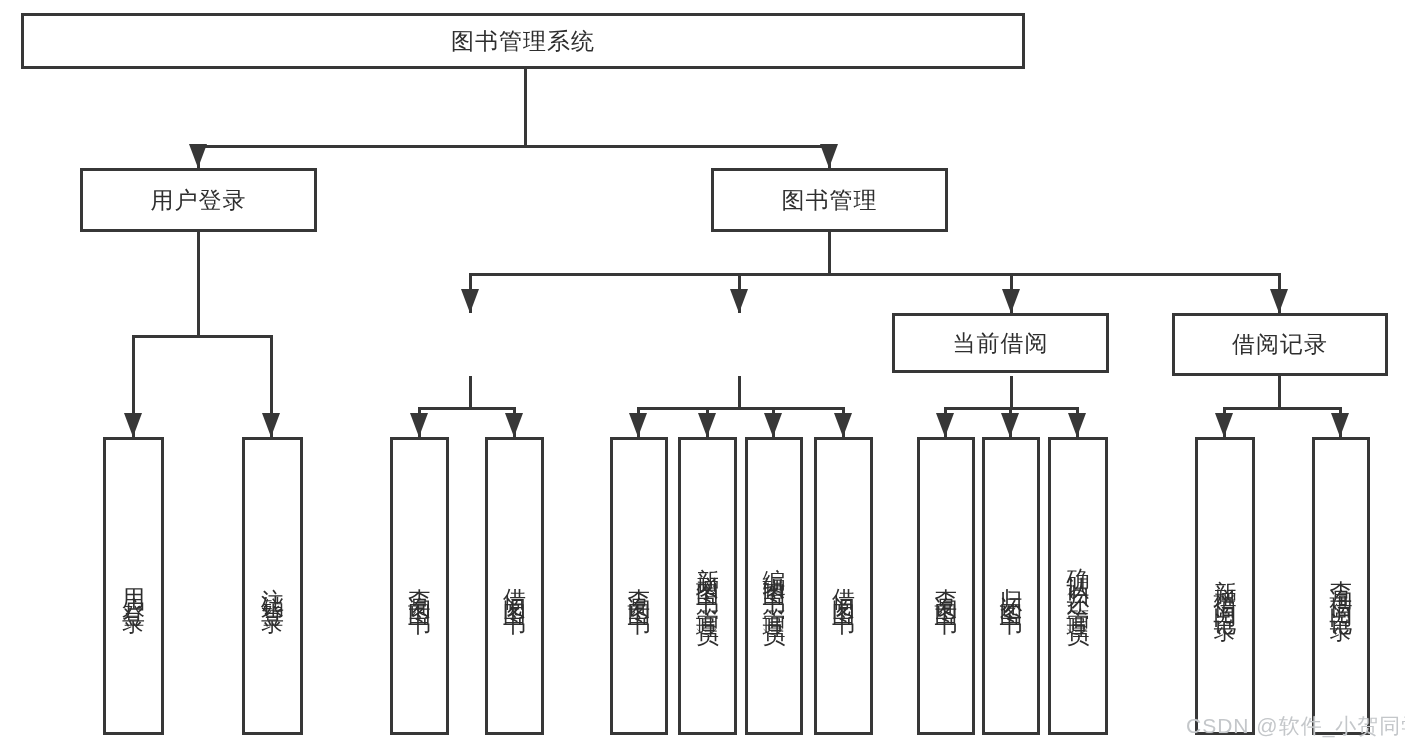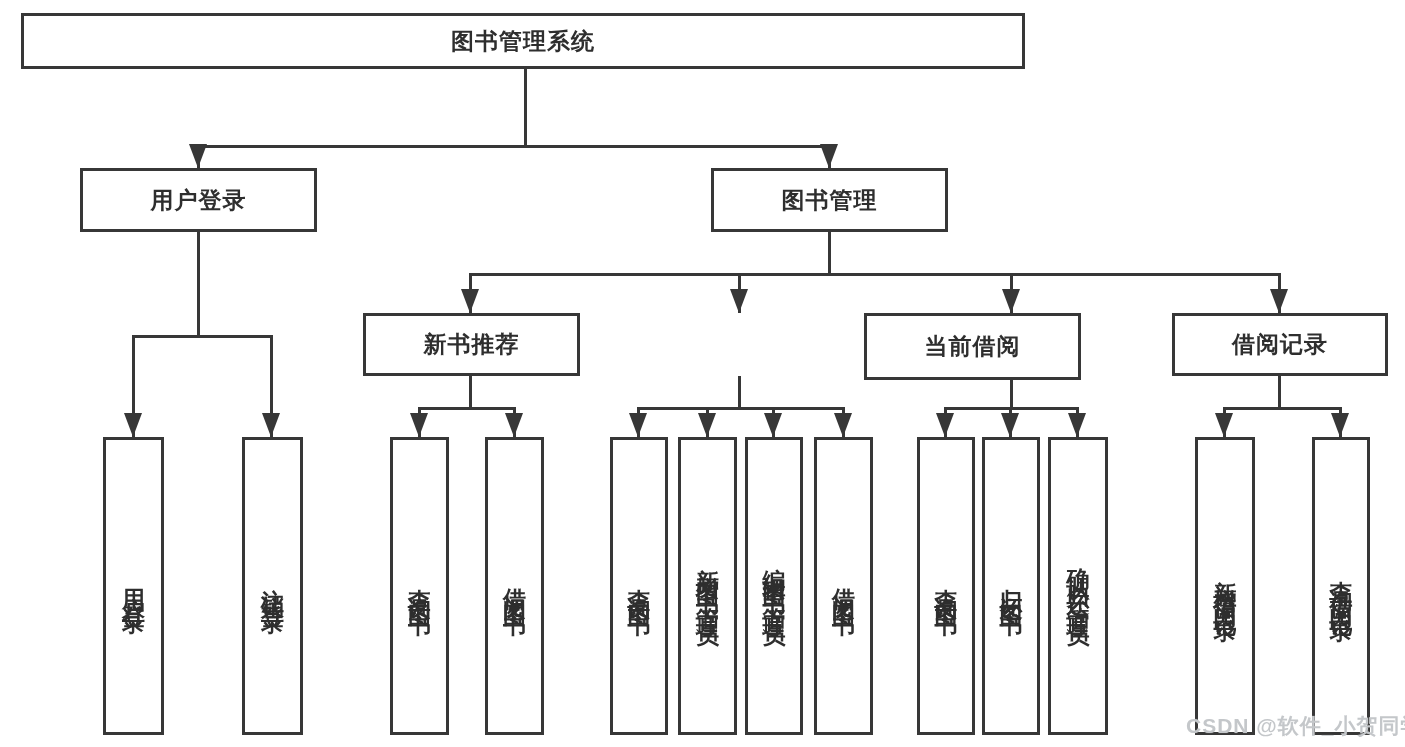--- a/index.html
+++ b/index.html
@@ -10,21 +10,20 @@
   }
   *{margin:0;padding:0;box-sizing:border-box;}
   html,body{background:#fff;}
   body{font-family:"Liberation Sans","DejaVu Sans",sans-serif;}
   .stage{
     position:relative;
     width:1405px;
     height:747px;
     background:var(--bg);
     overflow:hidden;
-    font-weight:bold;
   }
   .box{
     position:absolute;
     border:3px solid var(--line);
     background:#fff;
     display:flex;
     align-items:center;
     justify-content:center;
     color:var(--text);
     font-size:23px;
@@ -143,24 +142,21 @@
     <span>图书管理系统</span>
   </div>
 
   <div class="box" style="left:80px;top:168px;width:237px;height:64px">
     <span>用户登录</span>
   </div>
   <div class="box" style="left:711px;top:168px;width:237px;height:64px">
     <span>图书管理</span>
   </div>
 
-  <div class="box" style="left:363px;top:313px;width:217px;height:63px">
-    <span>新书推荐</span>
-  </div>
-  <div class="box" style="left:864px;top:313px;width:217px;height:67px">
+  <div class="box" style="left:892px;top:313px;width:217px;height:60px">
     <span>当前借阅</span>
   </div>
   <div class="box" style="left:1172px;top:313px;width:216px;height:63px">
     <span>借阅记录</span>
   </div>
 
   <div class="vbox" style="left:103px;top:437px;width:61px;height:298px">
     <span class="vt">用户登录</span>
   </div>
   <div class="vbox" style="left:242px;top:437px;width:61px;height:298px">

